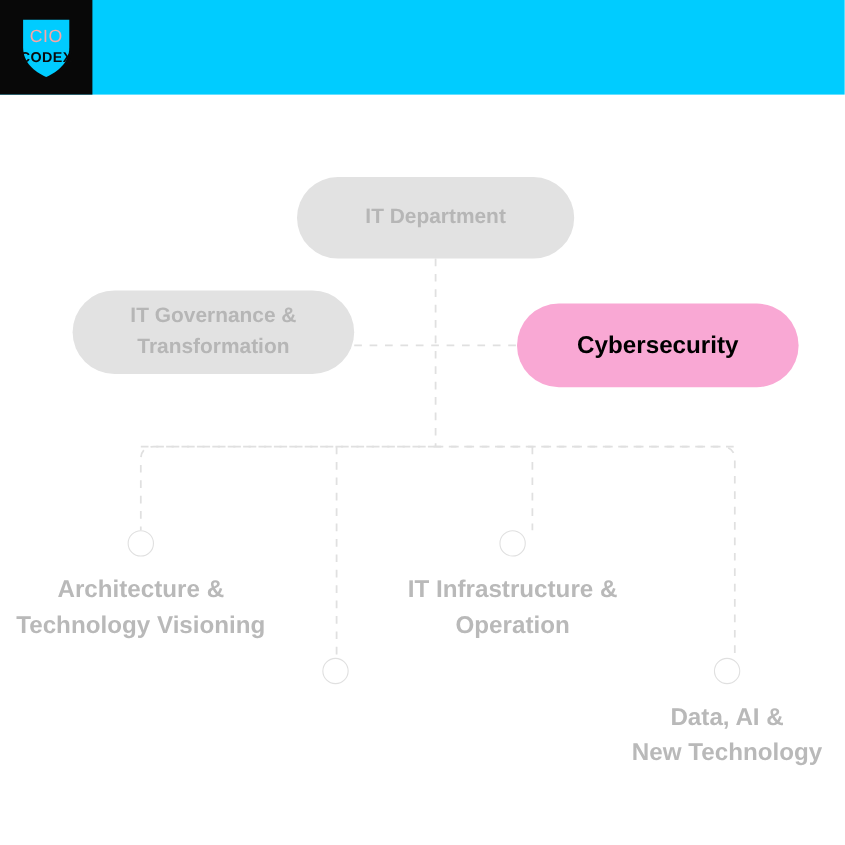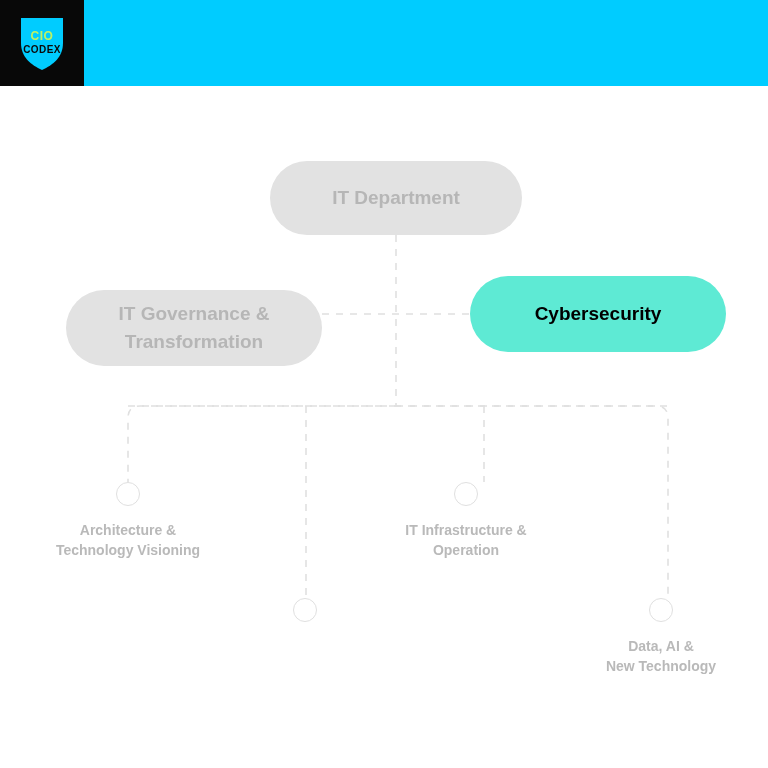--- a/index.html
+++ b/index.html
@@ -53,29 +53,29 @@
     top: 0;
     width: 100%;
     height: 100%;
     display: flex;
     flex-direction: column;
     align-items: center;
     justify-content: center;
     pointer-events: none;
   }
   .shield-cio {
-    font-size: 12px;
-    font-weight: 700;
-    color: #bef264;
+    font-size: 16px;
+    font-weight: 400;
+    color: #fca5a5;
     letter-spacing: 0.5px;
     line-height: 1.05;
     font-family: "Liberation Sans", sans-serif;
   }
   .shield-codex {
-    font-size: 10px;
+    font-size: 13px;
     font-weight: bold;
     color: #0a0a0a;
     letter-spacing: 0.4px;
     line-height: 1.2;
     margin-top: 1px;
     font-family: "Liberation Sans", sans-serif;
   }
   .header-title {
     flex: 1 1 auto;
     display: flex;
@@ -117,50 +117,50 @@
     padding: 4px 14px;
   }
   .node-muted {
     background: #e2e2e2;
     color: #b6b6b6;
     font-size: 19px;
     font-weight: bold;
     line-height: 1.45;
   }
   .node-active {
-    background: #5eead4;
+    background: #f9a8d4;
     color: #000000;
-    font-size: 19px;
+    font-size: 22px;
     font-weight: bold;
     line-height: 1.45;
   }
 
   #node-root      { left: 270px; top: 75px;  width: 252px; height: 74px; }
-  #node-gov       { left: 66px;  top: 204px; width: 256px; height: 76px; }
+  #node-gov       { left: 66px;  top: 178px; width: 256px; height: 76px; }
   #node-cyber     { left: 470px; top: 190px; width: 256px; height: 76px; }
 
   
   .leaf {
     position: absolute;
     display: flex;
     flex-direction: column;
     align-items: center;
     width: 260px;
   }
   .leaf-dot {
     width: 24px;
     height: 24px;
     border-radius: 50%;
     border: 1.5px solid #e0e0e0;
     background: #ffffff;
     box-sizing: border-box;
   }
   .leaf-label {
     margin-top: 14px;
-    font-size: 14px;
+    font-size: 22px;
     font-weight: bold;
     color: #b9b9b9;
     line-height: 1.45;
     text-align: center;
     white-space: pre-line;
   }
 
   #leaf-arch   { left: -2px;  top: 396px; }
   #leaf-sol    { left: 175px; top: 512px; }
   #leaf-infra  { left: 336px; top: 396px; align-items: center; }

